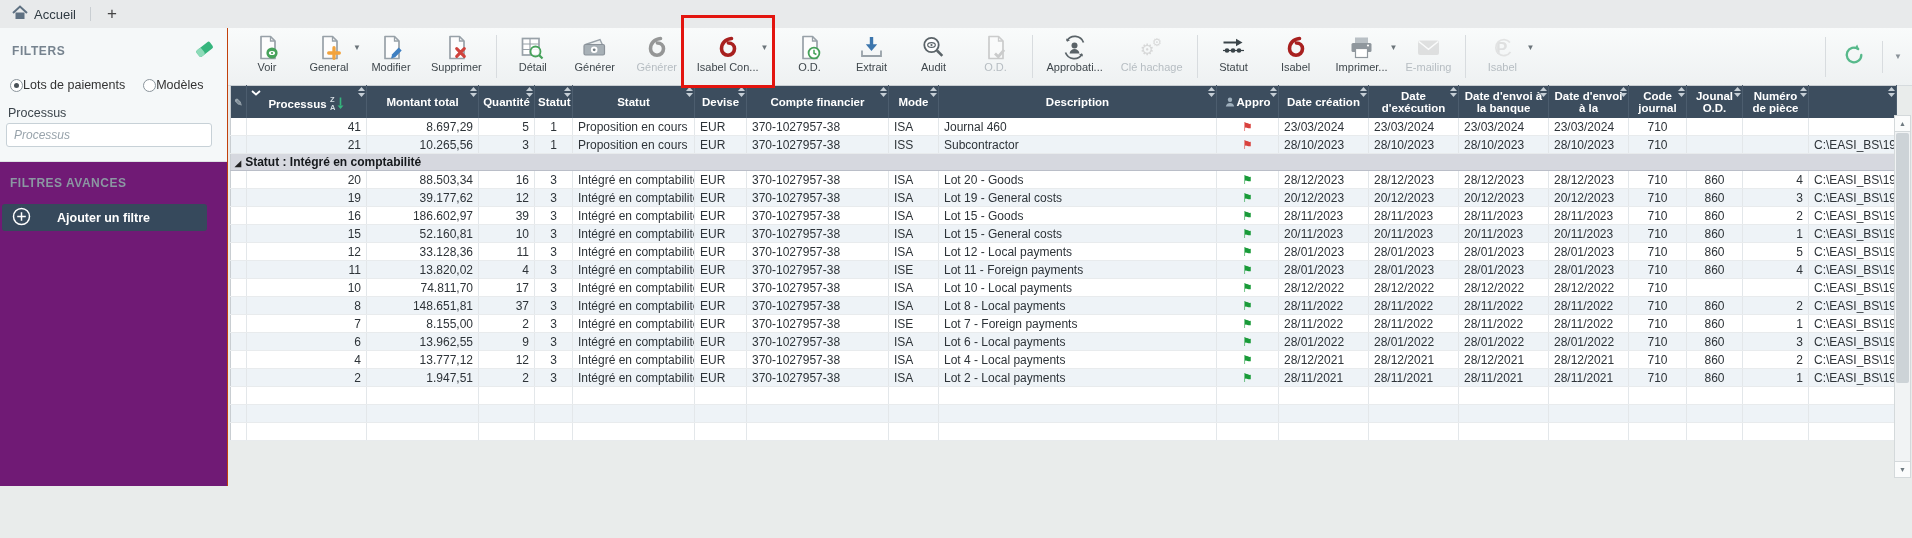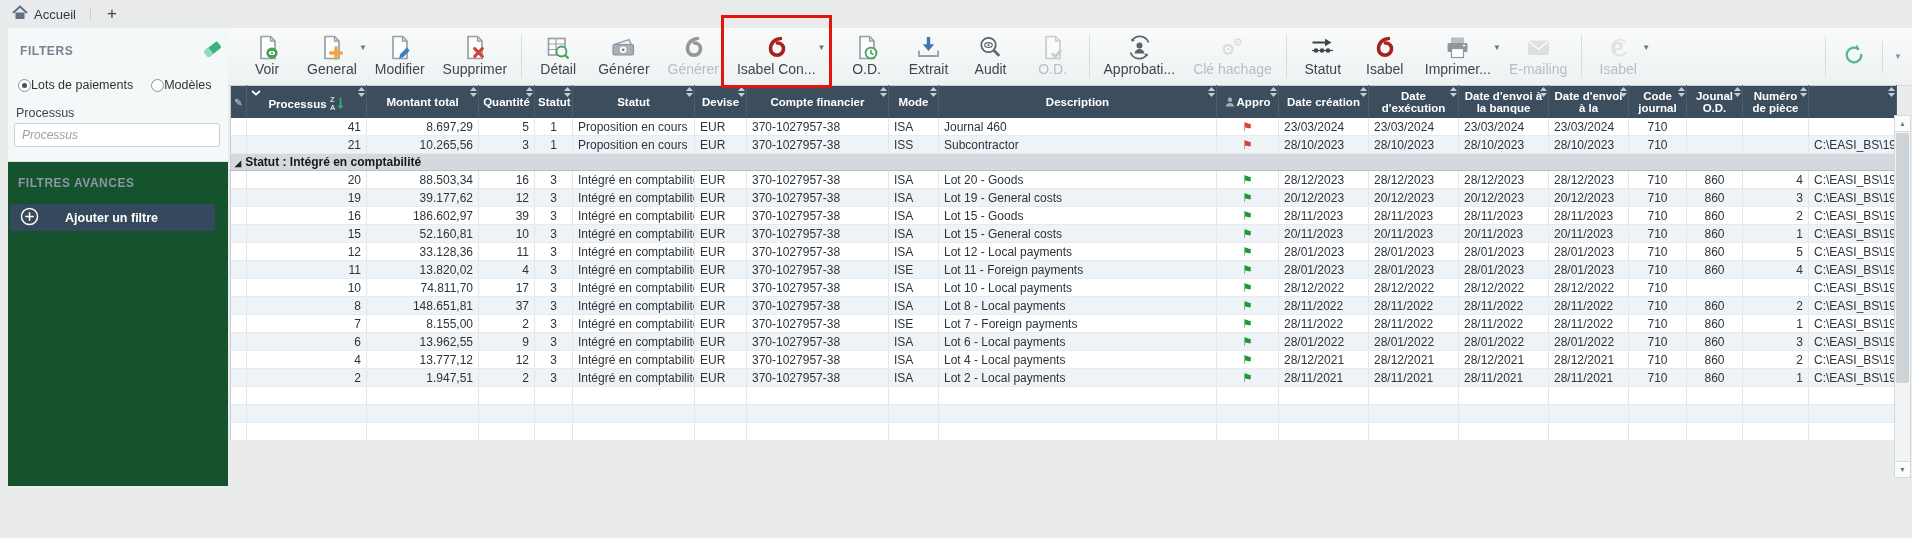--- a/index.html
+++ b/index.html
@@ -8,42 +8,42 @@
 
   
   .tabbar{position:absolute;top:0;left:0;right:0;height:28px;background:#e8eaeb;display:flex;align-items:stretch;}
   .tab{display:flex;align-items:center;gap:6px;padding:0 12px;font-size:13px;color:#2f3a42;cursor:default;}
   .tab-active{background:#fff;border-left:1px solid #d8dcdf;border-right:1px solid #d8dcdf;}
   .tab-sep{width:1px;background:#c9ced2;margin:7px 2px;}
   .tab-close{margin-left:4px;color:#5a646b;font-size:13px;line-height:1;}
   .tab-new{display:flex;align-items:center;padding:0 14px;font-size:17px;color:#444;}
 
   
-  .sidebar{position:absolute;top:28px;left:0;width:227px;bottom:4px;background:#f5f8f9;border-right:6px solid #c2410c;margin-left:8px;}
+  .sidebar{position:absolute;top:28px;left:0;width:227px;bottom:4px;background:#f5f8f9;border-right:6px solid #c2410c;}
   .filters-head{display:flex;justify-content:space-between;align-items:center;padding:12px 12px 0 12px;}
   .filters-title{font-size:12px;font-weight:bold;letter-spacing:.6px;color:#76838f;}
   .radio-row{display:flex;gap:18px;padding:16px 12px 0 10px;font-size:12.5px;color:#333;}
   .radio-row label{display:flex;align-items:center;gap:0;}
   .radio{width:13px;height:13px;border:1px solid #8b959c;border-radius:50%;background:#fff;box-sizing:border-box;}
   .radio.checked{position:relative;}
   .radio.checked::after{content:"";position:absolute;width:5px;height:5px;background:#4a5258;border-radius:50%;left:3px;top:3px;}
   .field-label{padding:14px 12px 3px 8px;font-size:12.5px;color:#3c454c;}
   .proc-input{display:block;margin:0 10px 0 6px;width:190px;height:22px;border:1px solid #c7d1d7;border-radius:3px;font-family:"Liberation Sans",sans-serif;font-size:12px;font-style:italic;color:#6e7a82;padding:0 7px;background:#fff;}
   .proc-input::placeholder{color:#98a3ab;font-style:italic;}
-  .adv{position:absolute;top:133px;left:0;right:0;bottom:0;background:#14532d;border-top:1px solid #dde2e4;}
+  .adv{position:absolute;top:133px;left:0;right:0;bottom:0;background:#701a75;border-top:1px solid #dde2e4;}
   .adv-title{padding:14px 12px 12px 10px;font-size:12px;font-weight:bold;letter-spacing:.5px;color:#8b97a2;}
   .add-filter{display:flex;align-items:center;gap:26px;margin:2px 10px 0 2px;width:205px;height:27px;background:#36495c;color:#fff;border:none;border-radius:3px;font-family:"Liberation Sans",sans-serif;font-size:12.5px;font-weight:bold;padding:0 0 0 10px;}
 
   
   .main{position:absolute;top:28px;left:228px;right:0;bottom:0;background:#e9eceb;}
   .toolbar{position:absolute;top:0;left:0;right:0;height:57px;background:linear-gradient(#f9fbfb,#eef1f2);border-bottom:1px solid #d6dbde;display:flex;align-items:stretch;padding-left:8px;}
   .tb-groups{display:flex;align-items:stretch;flex:1;}
   .tb-btn{position:relative;display:flex;flex-direction:column;align-items:center;justify-content:flex-start;padding:4px 9px 0 9px;min-width:44px;}
   .tb-ico{height:30px;display:flex;align-items:center;}
-  .tb-label{font-size:14px;color:#3f474c;white-space:nowrap;margin-top:-1px;}
+  .tb-label{font-size:11px;color:#3f474c;white-space:nowrap;margin-top:-1px;}
   .tb-btn.disabled .tb-label{color:#b6bdc2;}
   .tb-btn.disabled .tb-ico{opacity:.5;filter:grayscale(1);}
   .tb-caret{position:absolute;right:-1px;top:15px;font-size:8px;color:#6b747a;}
   .tb-sep{width:1px;background:#d8dcdf;margin:7px 5px;}
   .hl-ring{position:absolute;left:-7px;right:-7px;top:-13px;bottom:-3px;border:3px solid #e3150f;pointer-events:none;z-index:5;}
   .tb-right{display:flex;align-items:center;margin-left:auto;padding-right:10px;}
   .refresh-btn{position:relative;display:flex;align-items:center;padding:0 8px;}
   .rf-caret{font-size:8px;color:#8a9299;margin-left:6px;}
 
   

